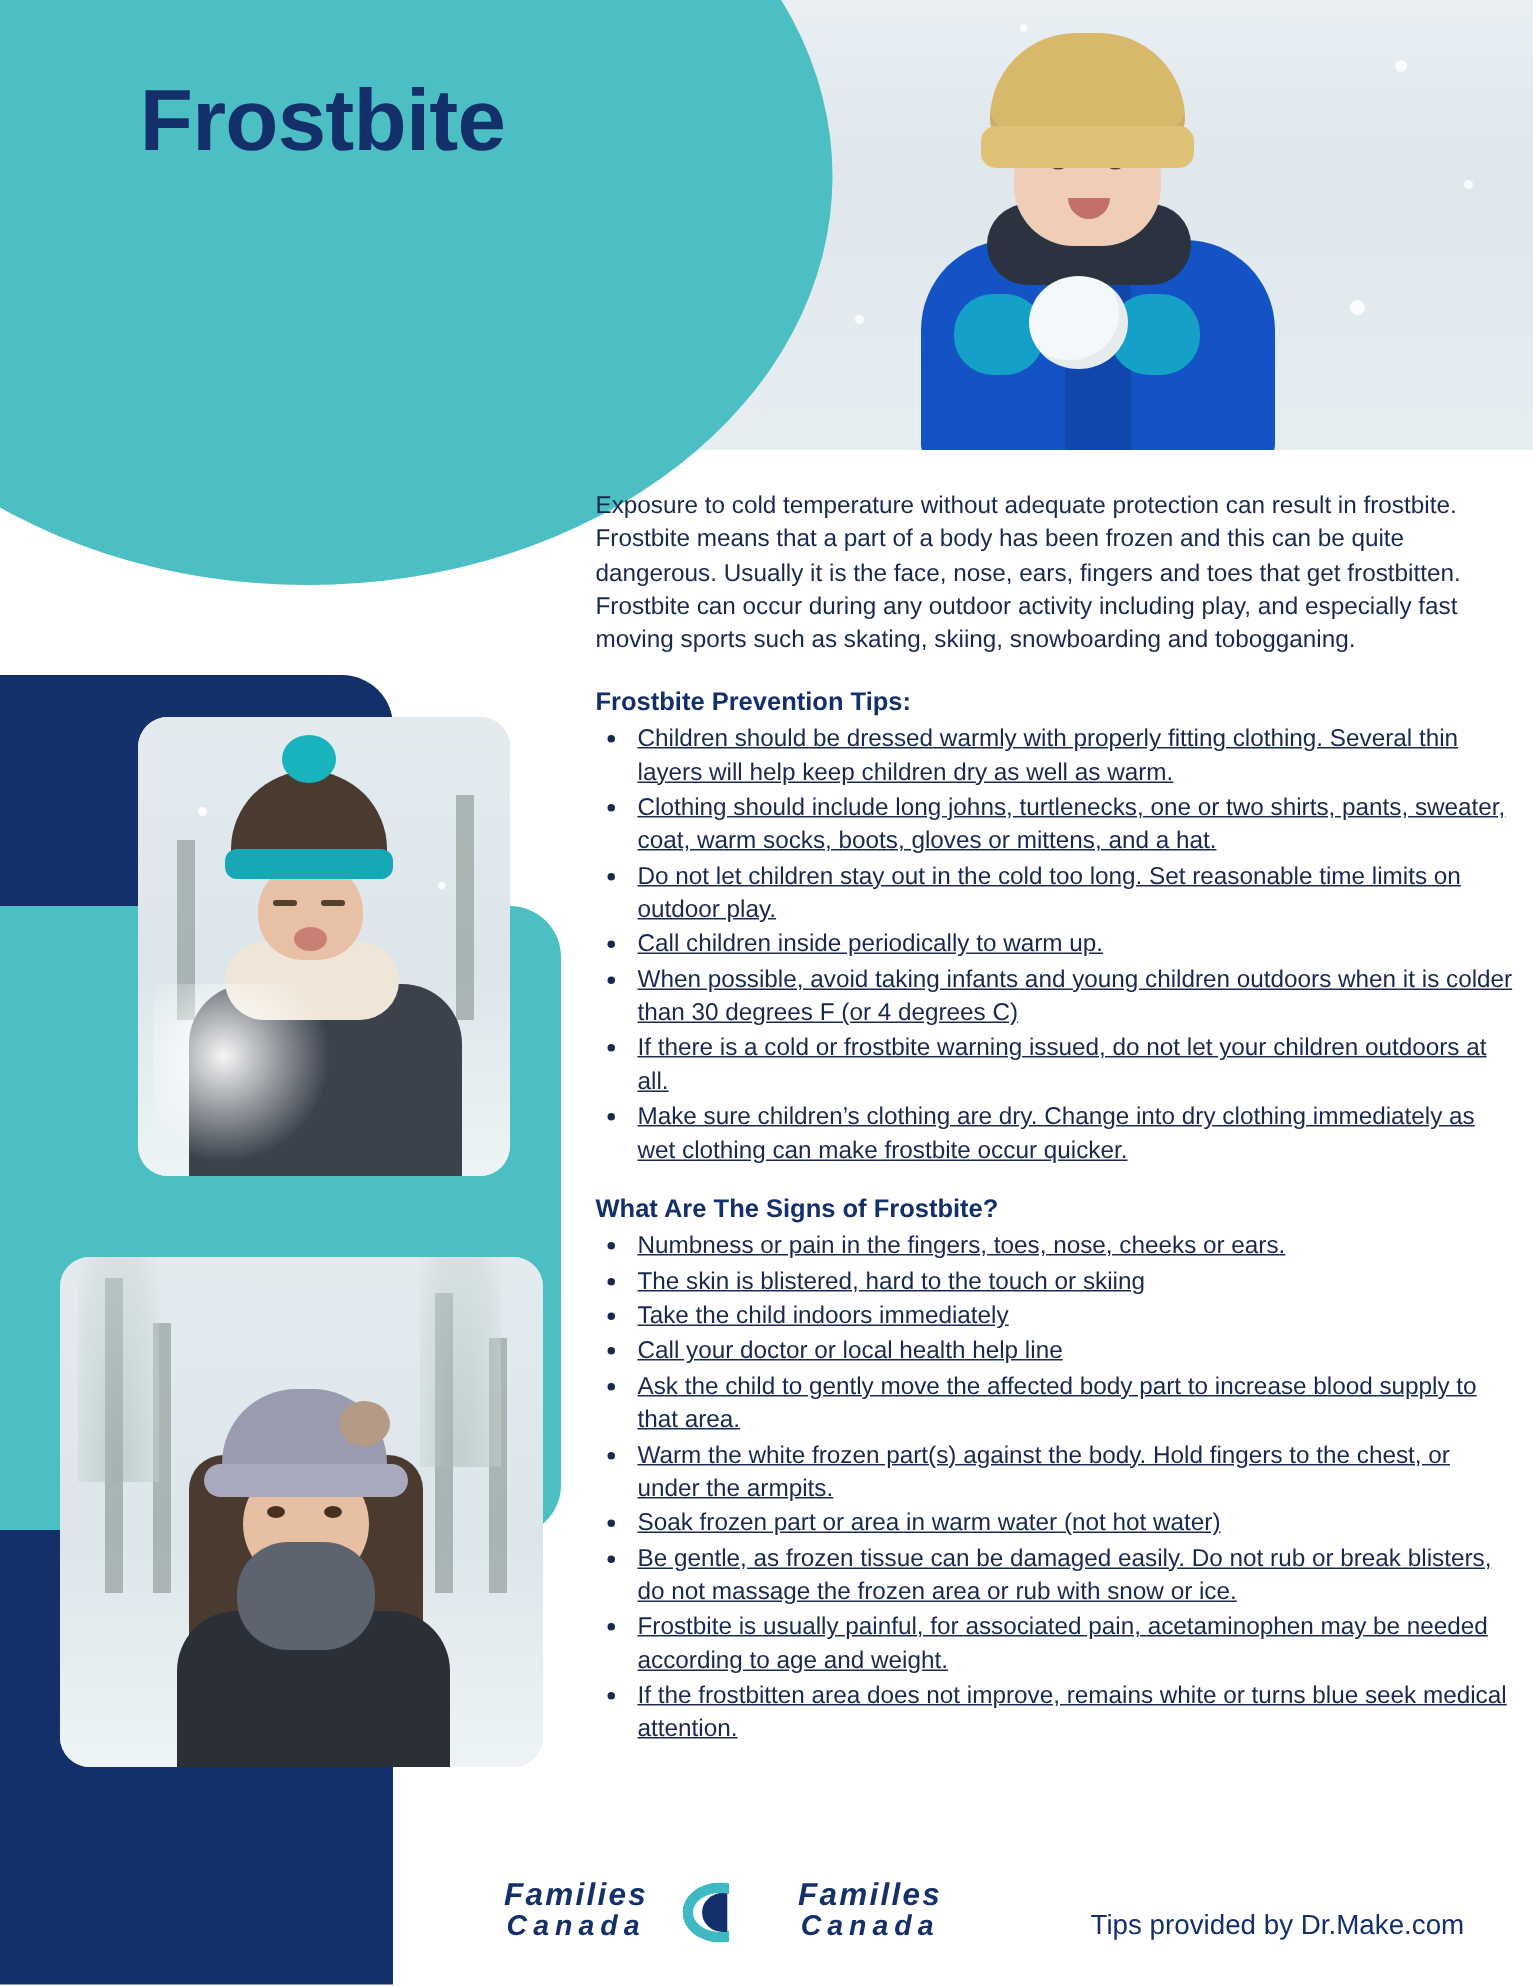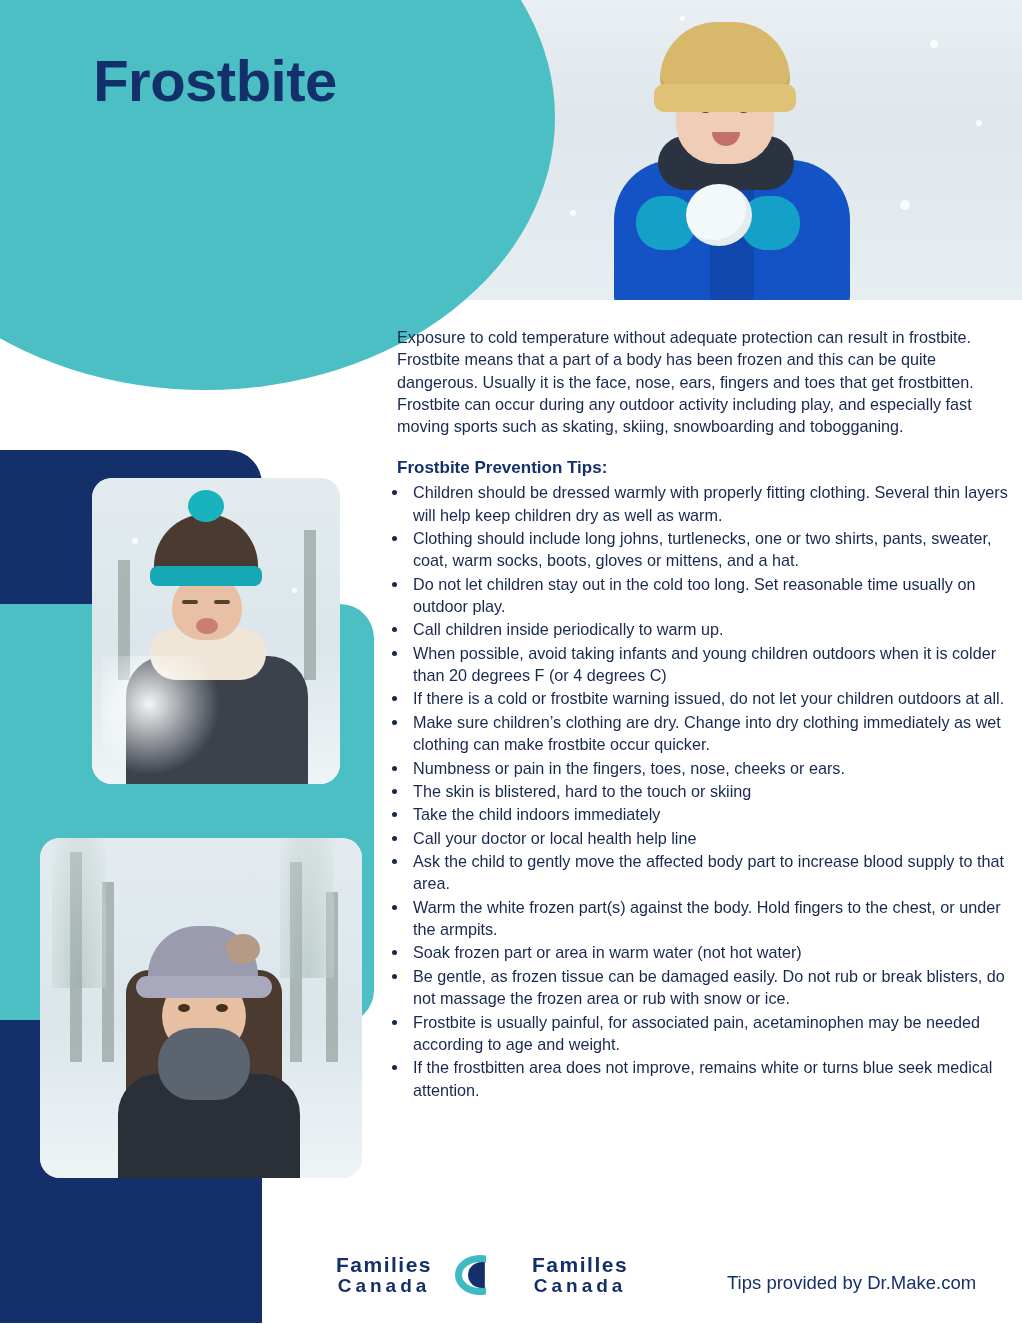--- a/index.html
+++ b/index.html
@@ -191,34 +191,35 @@
   .intro { margin-bottom: 18px; }
   .intro p { color: #18294f; }
   .section-head {
     font-weight: bold;
     color: #14306b;
     margin: 16px 0 2px 0;
     font-size: 17px;
   }
   ul.tips {
     list-style: disc;
-    margin: 0 0 0 12px;
+    margin: 0 0 0 24px;
     padding: 0;
+    text-decoration: underline;
   }
   ul.tips li {
     margin: 0 0 1px 0;
     padding-left: 4px;
     color: #18294f;
   }
   .logo-wrap {
     position: absolute;
     left: 336px; top: 1253px;
     display: flex;
-    align-items: center;
     gap: 23px;
+    font-style: italic;
   }
   .logo-text {
     font-size: 21px;
     font-weight: bold;
     color: #14306b;
     letter-spacing: 1.5px;
     line-height: 1.05;
     text-align: center;
   }
   .logo-text .line2 { letter-spacing: 4px; font-size: 19px; }
@@ -328,29 +329,30 @@
 
     <div class="intro">
       <p>Exposure to cold temperature without adequate protection can result in frostbite. Frostbite means that a part of a body has been frozen and this can be quite dangerous. Usually it is the face, nose, ears, fingers and toes that get frostbitten. Frostbite can occur during any outdoor activity including play, and especially fast moving sports such as skating, skiing, snowboarding and tobogganing.</p>
     </div>
 
     <div>
       <div class="section-head">Frostbite Prevention Tips:</div>
       <ul class="tips">
         <li>Children should be dressed warmly with properly fitting clothing. Several thin layers will help keep children dry as well as warm.</li>
         <li>Clothing should include long johns, turtlenecks, one or two shirts, pants, sweater, coat, warm socks, boots, gloves or mittens, and a hat.</li>
-        <li>Do not let children stay out in the cold too long. Set reasonable time usually on outdoor play.</li>
+        <li>Do not let children stay out in the cold too long. Set reasonable time limits on outdoor play.</li>
         <li>Call children inside periodically to warm up.</li>
-        <li>When possible, avoid taking infants and young children outdoors when it is colder than 20 degrees F (or 4 degrees C)</li>
+        <li>When possible, avoid taking infants and young children outdoors when it is colder than 30 degrees F (or 4 degrees C)</li>
         <li>If there is a cold or frostbite warning issued, do not let your children outdoors at all.</li>
         <li>Make sure children’s clothing are dry. Change into dry clothing immediately as wet clothing can make frostbite occur quicker.</li>
       </ul>
     </div>
 
     <div>
+      <div class="section-head">What Are The Signs of Frostbite?</div>
       <ul class="tips">
         <li>Numbness or pain in the fingers, toes, nose, cheeks or ears.</li>
         <li>The skin is blistered, hard to the touch or skiing</li>
       </ul>
     </div>
 
     <div>
       <ul class="tips">
         <li>Take the child indoors immediately</li>
         <li>Call your doctor or local health help line</li>

